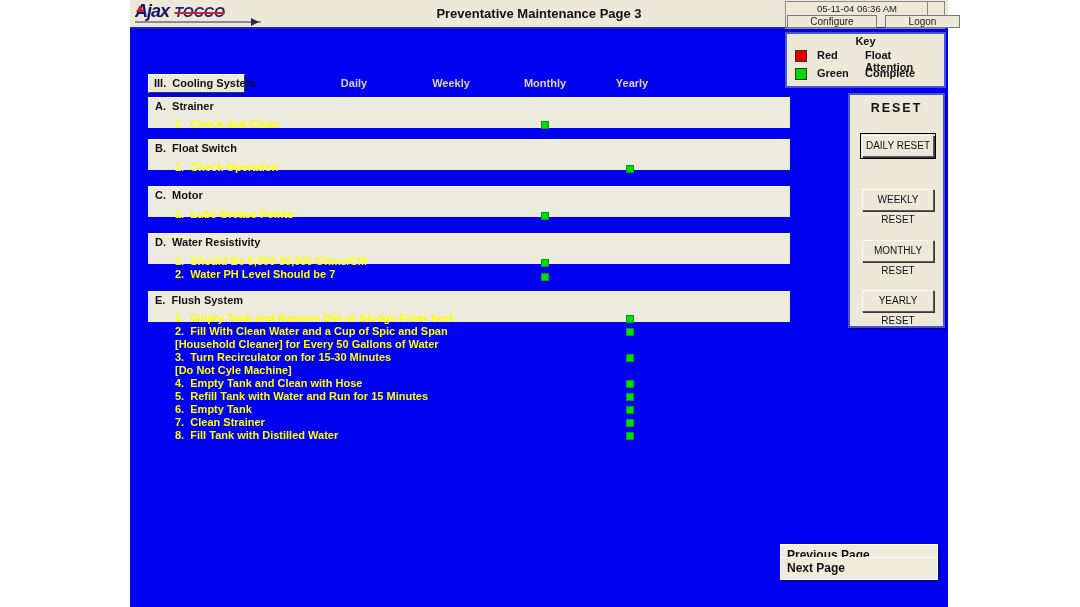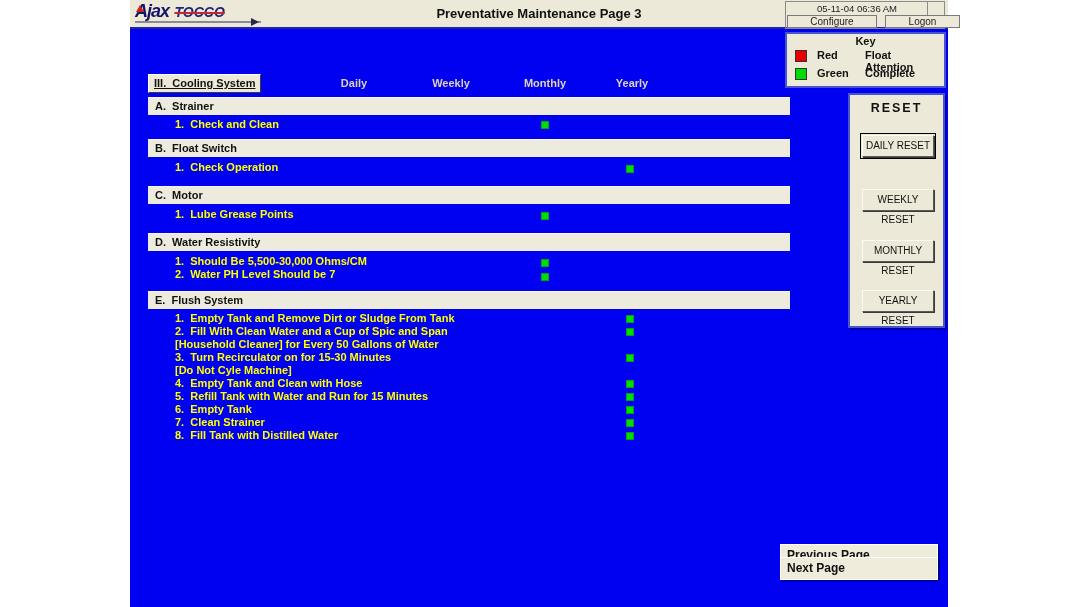--- a/index.html
+++ b/index.html
@@ -33,25 +33,25 @@
             border:2px solid #4a55cc;box-sizing:border-box;}
   .keytitle{position:absolute;left:0;right:0;top:1px;text-align:center;font-weight:bold;font-size:11px;color:#111;}
   .keyrow{position:absolute;left:8px;height:13px;font-weight:bold;font-size:11px;color:#111;}
   .keysq{position:absolute;left:0;top:1px;width:10px;height:10px;border:1px solid #333;}
   .keysq.red{background:#e80000;}
   .keysq.green{background:#00dd00;}
   .keyname{position:absolute;left:22px;top:0;}
   .keymeaning{position:absolute;left:70px;top:0;}
 
   
-  .sysbox{position:absolute;left:18px;top:74px;width:113px;height:19px;background:#ece9d8;
+  .sysbox{position:absolute;left:18px;top:74px;width:97px;height:19px;background:#ece9d8;
           border:1px solid;border-color:#ffffff #3a3a3a #3a3a3a #ffffff;box-sizing:border-box;
-          font-weight:bold;font-size:11px;color:#111;line-height:17px;padding-left:5px;white-space:pre;text-decoration:underline;}
+          font-weight:bold;font-size:11px;color:#111;line-height:17px;padding-left:5px;white-space:pre;}
   .colhead{position:absolute;top:77px;transform:translateX(-50%);font-weight:bold;font-size:11px;color:#ded5b4;}
-  .secbar{position:absolute;left:18px;width:642px;height:18px;background:#edebdd;
+  .secbar{position:absolute;left:18px;width:642px;height:31px;background:#edebdd;
           border-top:1px solid #f8f6ee;box-sizing:border-box;font-weight:bold;font-size:11px;color:#111;
           line-height:17px;padding-left:7px;white-space:pre;}
   .item{position:absolute;left:45px;height:12px;font-weight:bold;font-size:11px;color:#ffff00;white-space:pre;}
   .mark{position:absolute;width:8px;height:8px;background:#00df00;box-shadow:0 0 0 1px #00a018 inset;}
 
   
   .resetpanel{position:absolute;left:718px;top:93px;width:97px;height:235px;background:#ece9d8;
               border:2px solid #4a55cc;box-sizing:border-box;box-shadow:2px 2px 0 rgba(0,0,60,.35);padding-left:8px;}
   .resettitle{position:absolute;left:0;right:0;top:6px;text-align:center;font-weight:bold;font-size:12.5px;
               letter-spacing:2px;color:#111;}

